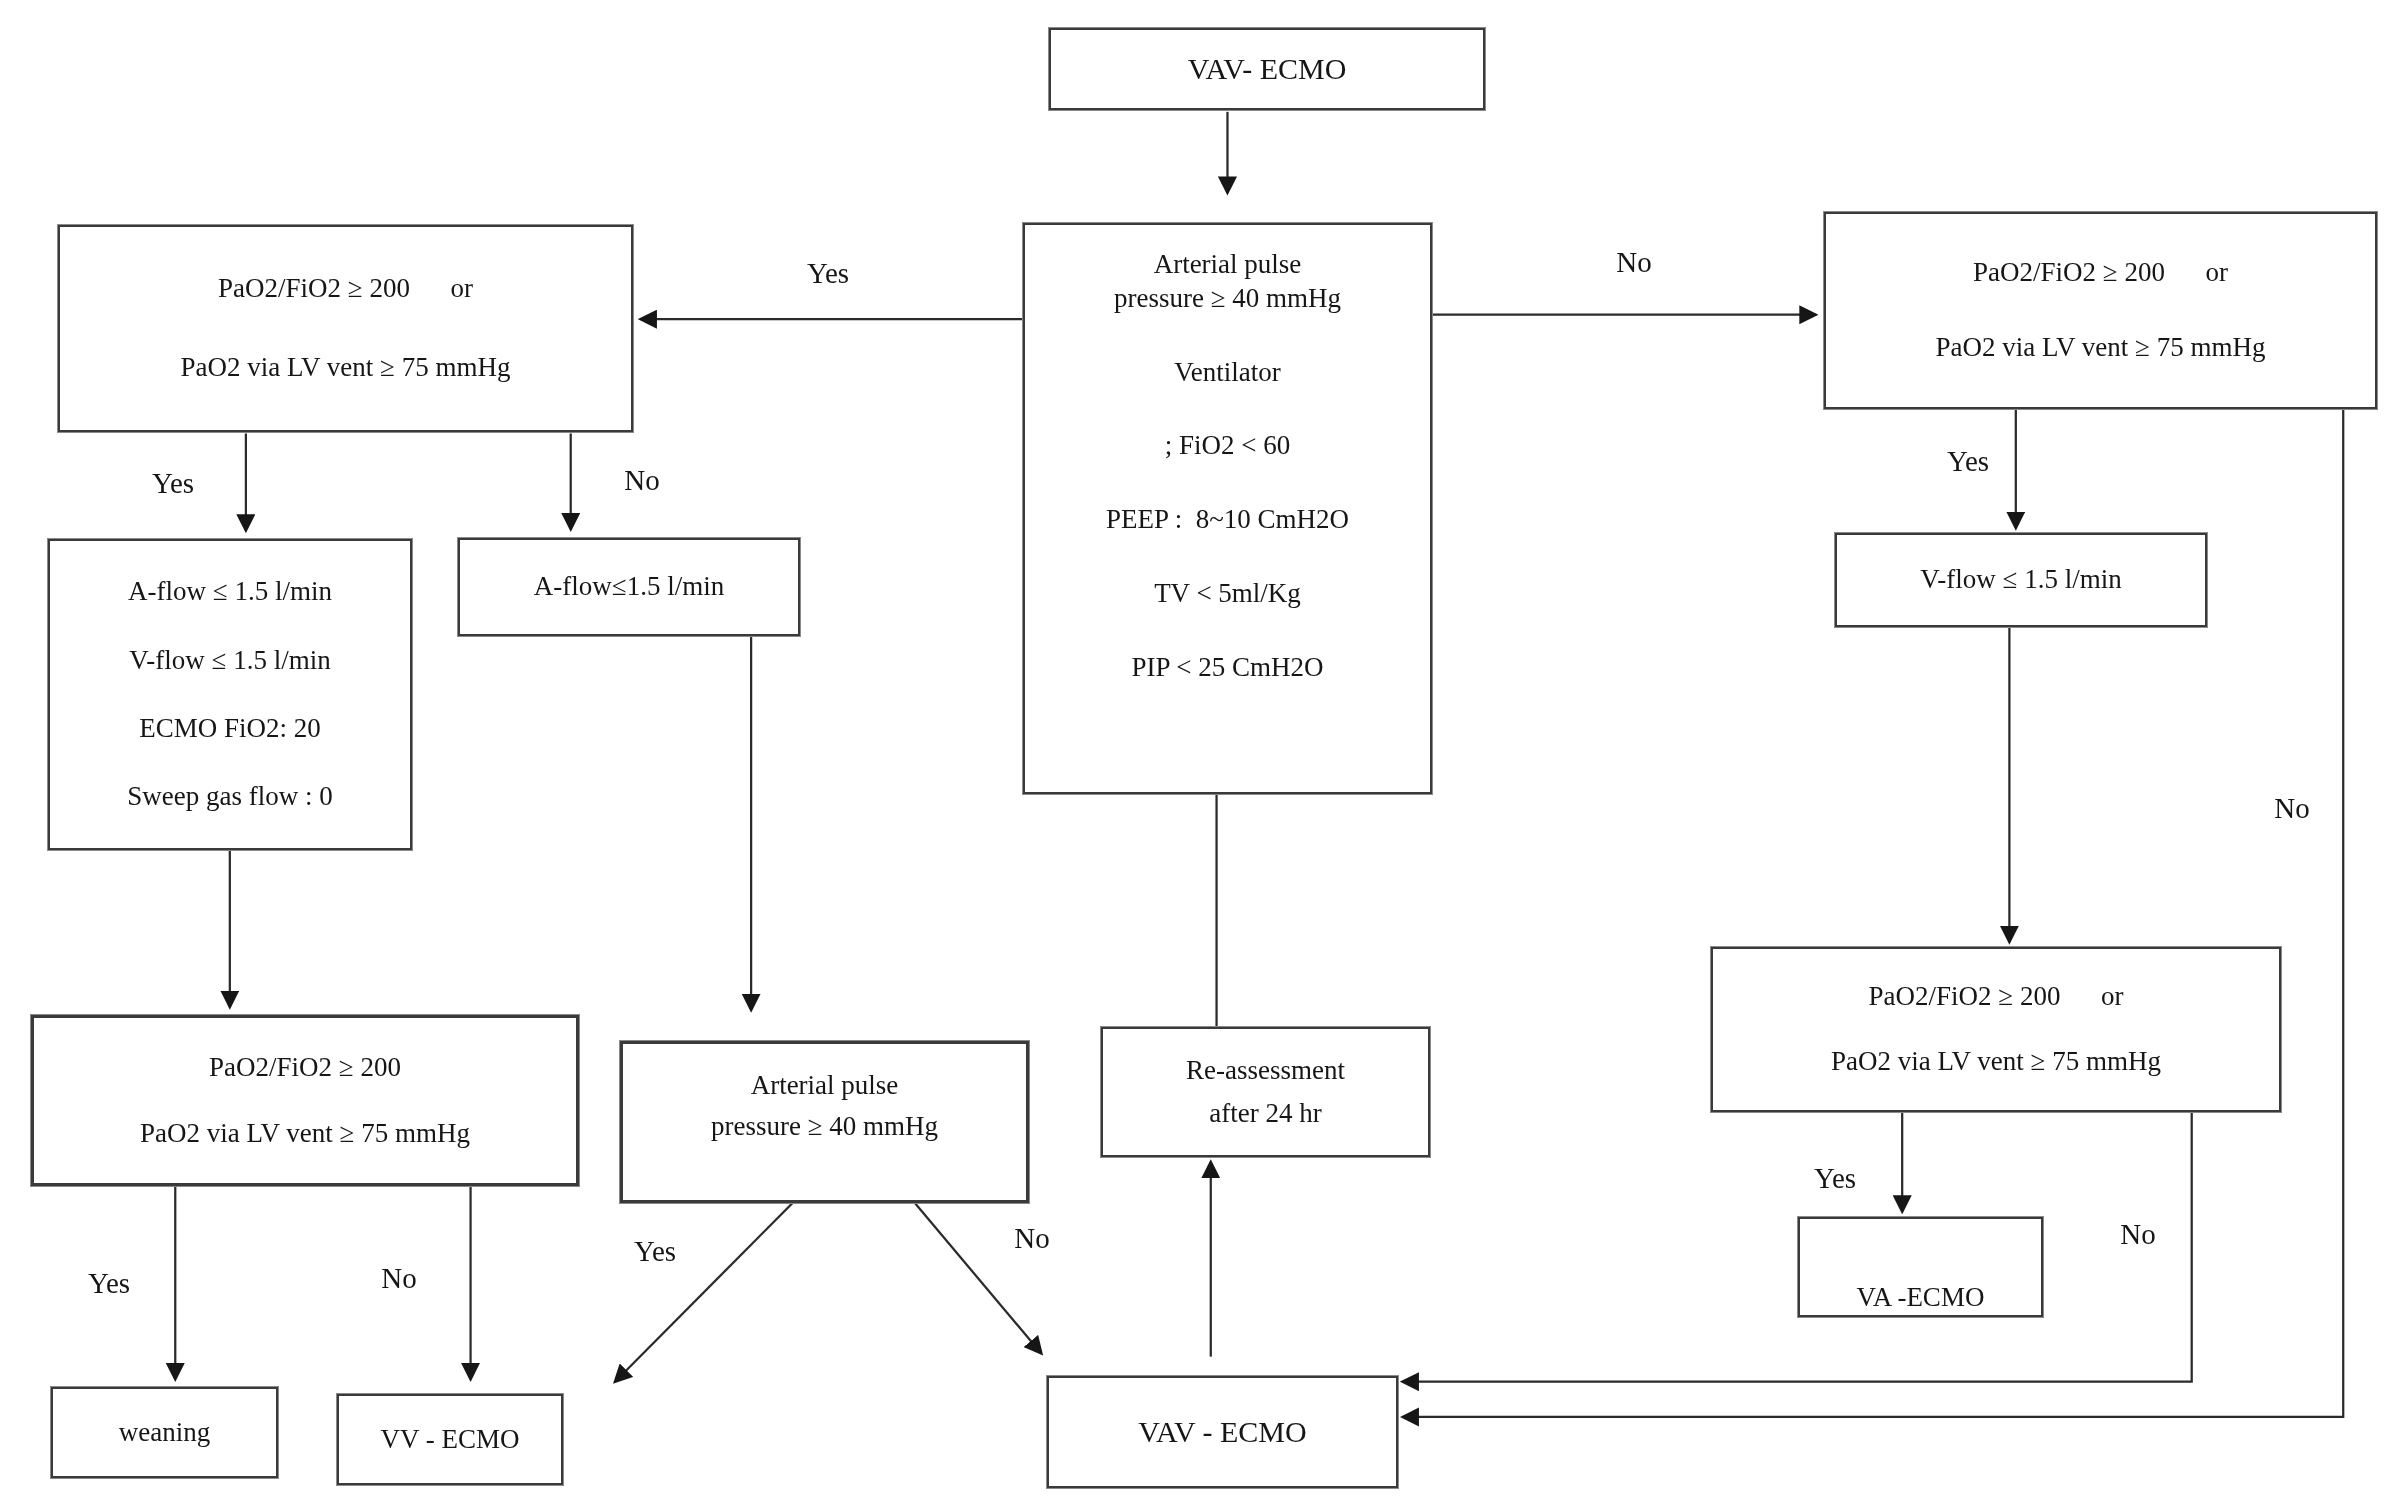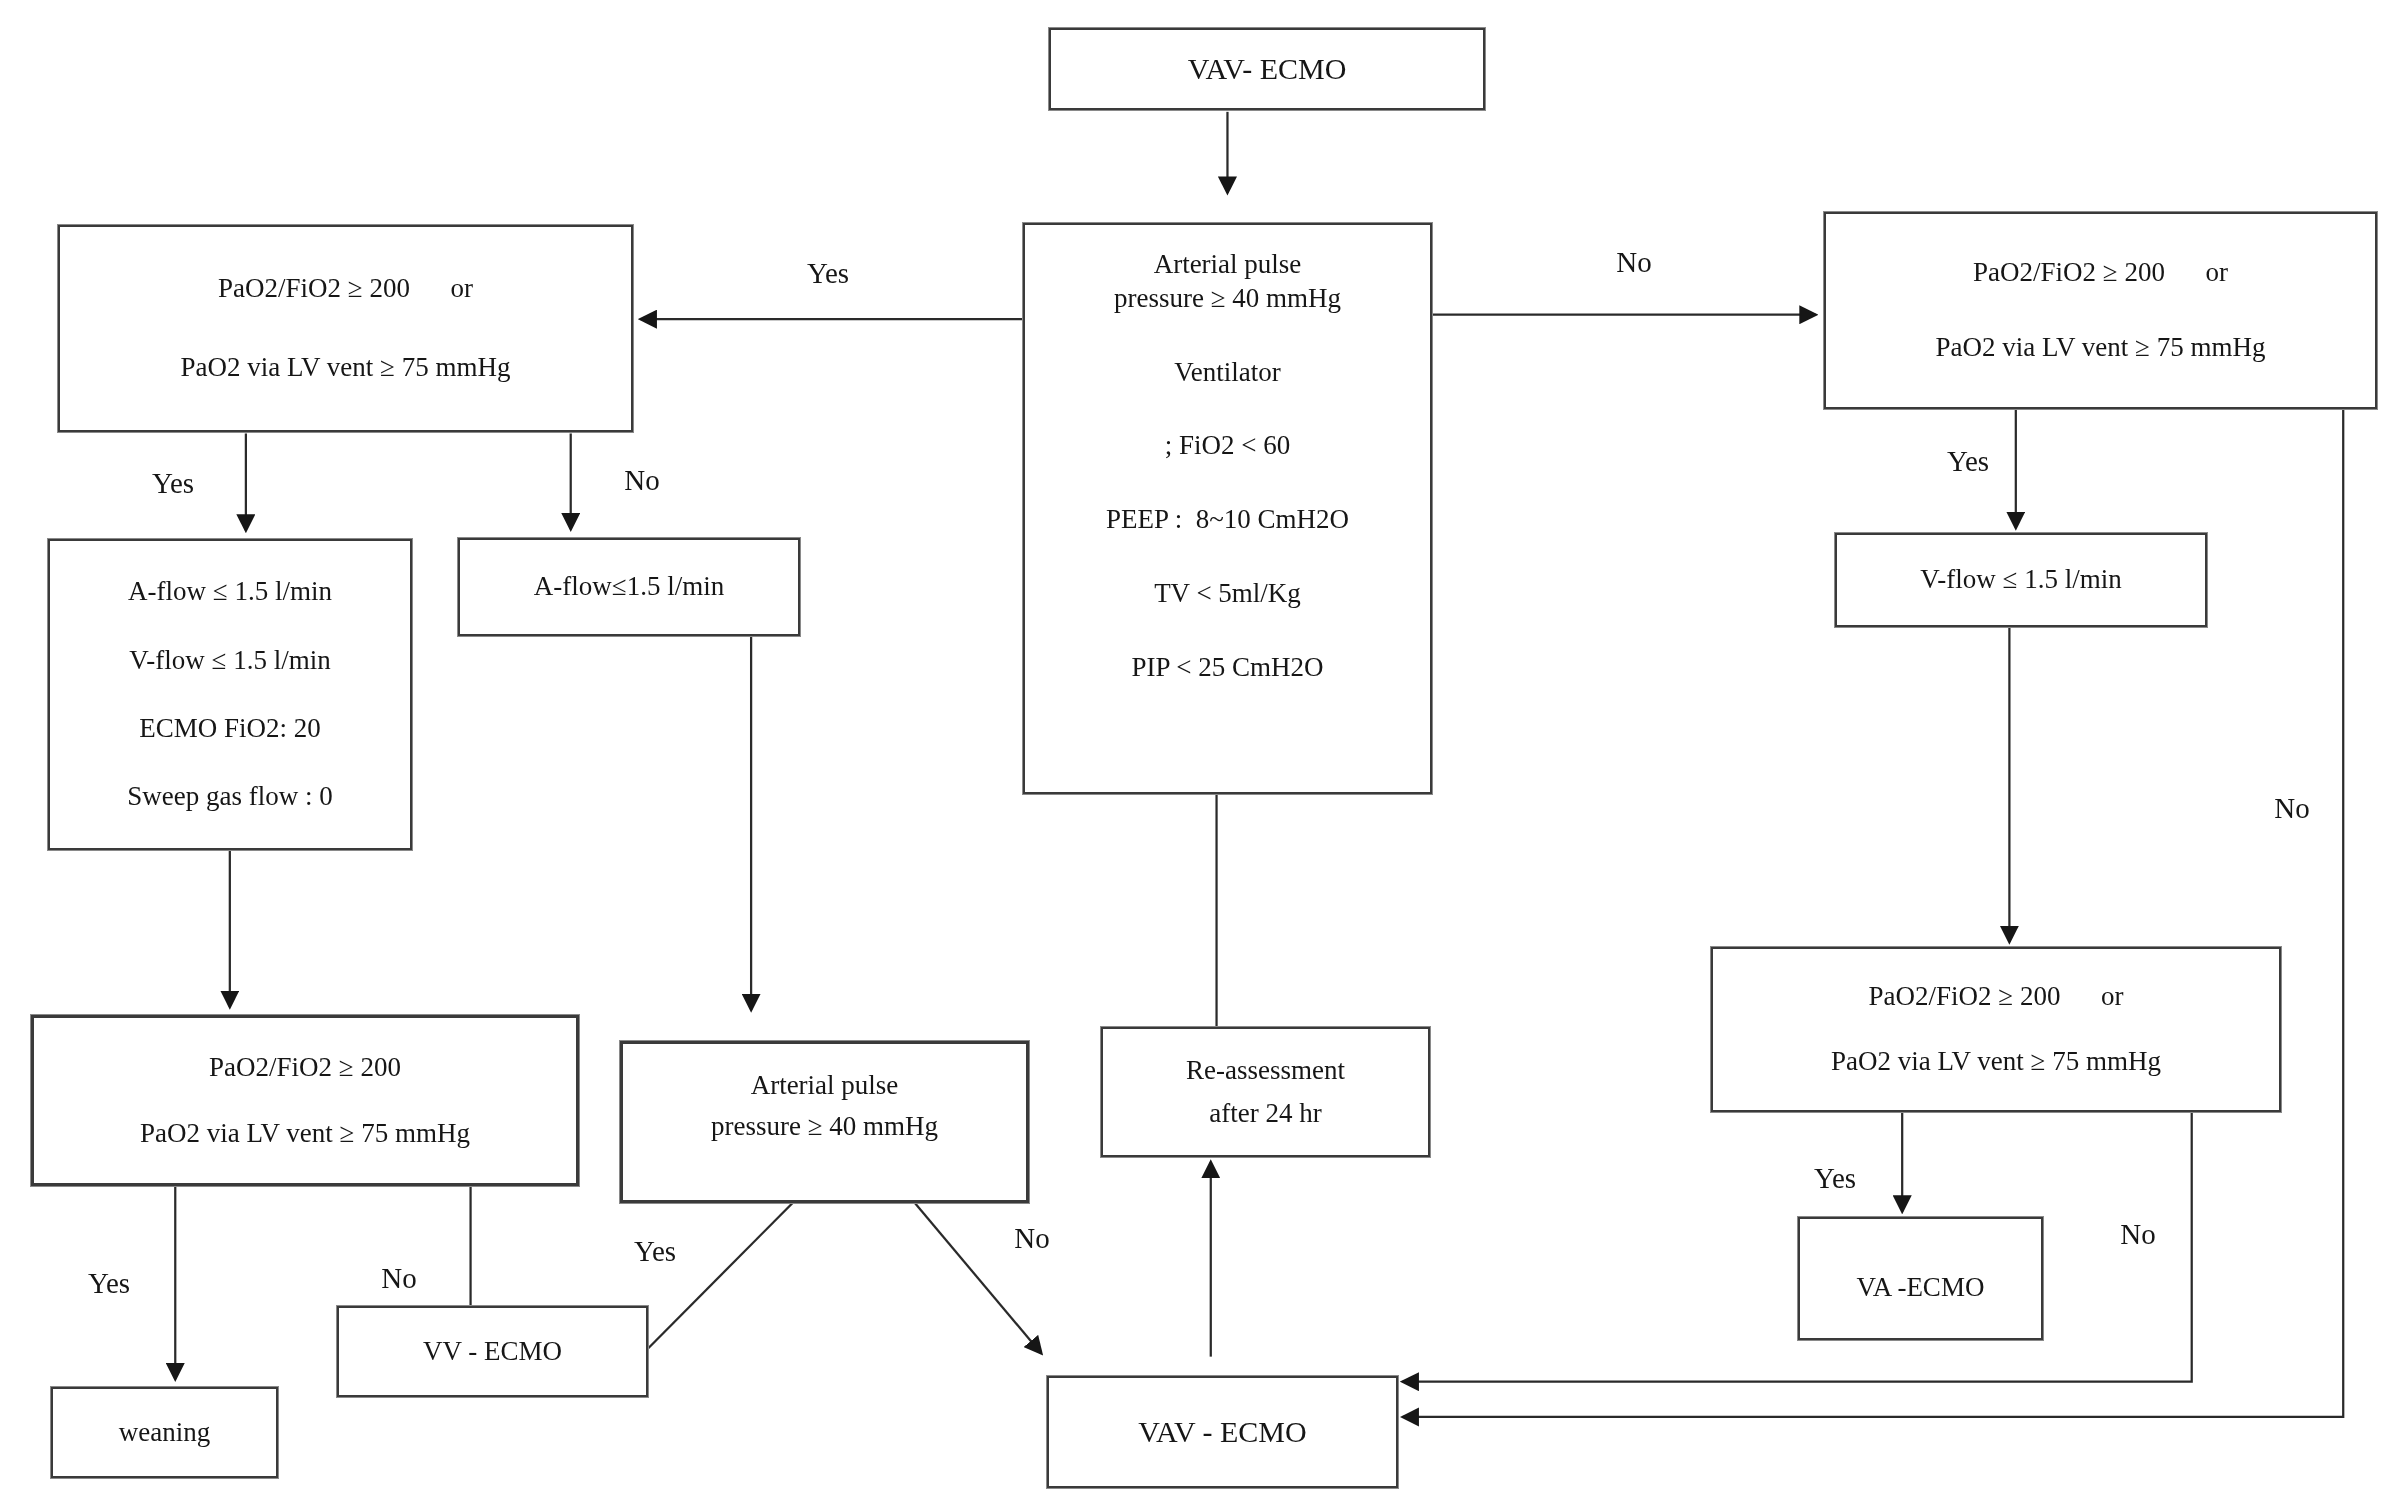--- a/index.html
+++ b/index.html
@@ -123,33 +123,33 @@
   <div class="node center" style="left:1056px;top:1027px;width:329px;height:130px;line-height:1.6;margin-left:45px;">
     <div class="line">Re-assessment</div>
     <div class="line">after 24 hr</div>
   </div>
 
   <div class="node evenly" style="left:1711px;top:947px;width:570px;height:165px;">
     <div class="line">PaO2/FiO2 ≥ 200      or</div>
     <div class="line">PaO2 via LV vent ≥ 75 mmHg</div>
   </div>
 
-  <div class="node" style="left:1798px;top:1217px;width:245px;height:123px;justify-content:center;padding-top:18px;">
+  <div class="node" style="left:1798px;top:1217px;width:245px;height:100px;justify-content:flex-end;padding-top:18px;">
     <div class="line">VA -ECMO</div>
   </div>
 
   <div class="node center big" style="left:1047px;top:1376px;width:351px;height:112px;">
     <div class="line">VAV - ECMO</div>
   </div>
 
   <div class="node center" style="left:51px;top:1387px;width:227px;height:91px;">
     <div class="line">weaning</div>
   </div>
 
-  <div class="node center" style="left:337px;top:1306px;width:311px;height:91px;">
+  <div class="node center" style="left:337px;top:1394px;width:226px;height:91px;">
     <div class="line">VV - ECMO</div>
   </div>
 
   <div class="lbl" style="left:828px;top:273px;">Yes</div>
   <div class="lbl" style="left:1634px;top:262px;">No</div>
   <div class="lbl" style="left:173px;top:483px;">Yes</div>
   <div class="lbl" style="left:642px;top:480px;">No</div>
   <div class="lbl" style="left:1968px;top:461px;">Yes</div>
   <div class="lbl" style="left:2292px;top:808px;">No</div>
   <div class="lbl" style="left:109px;top:1283px;">Yes</div>

